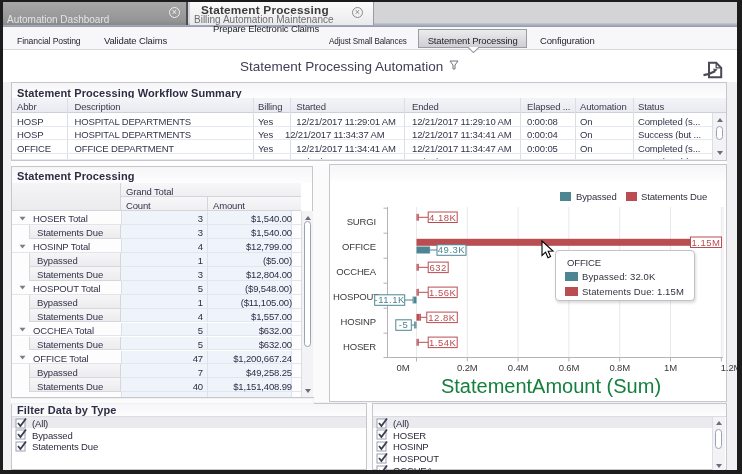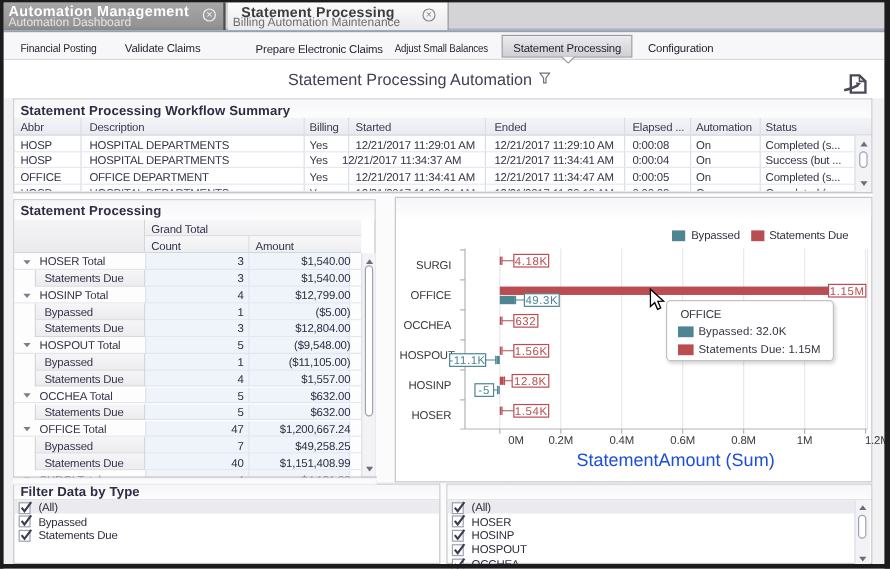--- a/index.html
+++ b/index.html
@@ -9,31 +9,30 @@
 .b{font-size:9.5px;letter-spacing:-0.15px;white-space:nowrap;position:absolute;color:#33334a;}
 </style></head><body>
 <div id="w">
 <div class="abs" style="left:0;top:0;width:742px;height:2px;background:#1c1c1c;z-index:50;"></div>
 <div class="abs" style="left:0;top:0;width:3px;height:474px;background:#1c1c1c;z-index:50;"></div>
 <div class="abs" style="left:737px;top:0;width:5px;height:474px;background:#1c1c1c;z-index:50;"></div>
 <div class="abs" style="left:0;top:470px;width:742px;height:4px;background:#1c1c1c;z-index:50;"></div>
 <div class="abs" style="left:3px;top:2px;width:735px;height:21px;background:#d4d4d6;"></div>
 <div class="abs" style="left:3px;top:23px;width:735px;height:4px;background:linear-gradient(180deg,#c3c8d2,#8f97a8);"></div>
 <div class="abs" style="left:3px;top:2px;width:185px;height:23px;background:linear-gradient(180deg,#a7a7a7,#959595 80%,#888888);border-right:2px solid #4e4e52;"></div>
-<div class="abs" style="left:7px;top:2px;width:175px;height:13px;font-weight:bold;font-size:12px;color:#fff;white-space:nowrap;letter-spacing:0.35px;">Automation Management</div>
 <div class="abs" style="left:7px;top:14px;width:170px;height:11px;font-size:10px;color:#e4e4e4;white-space:nowrap;">Automation Dashboard</div>
 <div class="abs" style="left:169px;top:6.5px;width:11px;height:11px;border:1.3px solid #f0f0f0;border-radius:50%;color:#f0f0f0;font-size:9px;line-height:8px;text-align:center;">×</div>
 <div class="abs" style="left:190px;top:2px;width:184px;height:23px;background:linear-gradient(180deg,#fcfcfc,#eaeaee);border-right:1px solid #9a9aa0;"></div>
 <div class="abs" style="left:201px;top:2.5px;width:160px;height:13px;font-weight:bold;font-size:11.8px;color:#3c3c3c;white-space:nowrap;letter-spacing:0.2px;">Statement Processing</div>
 <div class="abs" style="left:194px;top:14px;width:170px;height:11px;font-size:10px;color:#6e6e6e;white-space:nowrap;">Billing Automation Maintenance</div>
 <div class="abs" style="left:352px;top:6.5px;width:11px;height:11px;border:1.3px solid #8a8a8a;border-radius:50%;color:#8a8a8a;font-size:9px;line-height:8px;text-align:center;">×</div>
 <div class="abs" style="left:3px;top:27px;width:734px;height:23px;background:#f7f7f9;border-bottom:1px solid #d9d9de;"></div>
 <div class="b" style="left:16.5px;top:34.5px;color:#26262e;transform-origin:0 0;transform:scaleX(0.91);">Financial Posting</div>
 <div class="b" style="left:104px;top:34.5px;color:#26262e;">Validate Claims</div>
-<div class="b" style="left:189px;top:36px;color:#26262e;padding-left:24px;">Prepare Electronic Claims</div>
+<div class="b" style="left:189px;top:23px;color:#26262e;padding-left:24px;">Prepare Electronic Claims</div>
 <div class="b" style="left:329px;top:34.5px;color:#26262e;transform-origin:0 0;transform:scaleX(0.85);">Adjust Small Balances</div>
 <div class="b" style="left:540px;top:34.5px;color:#26262e;">Configuration</div>
 <div class="abs" style="left:417.5px;top:28.5px;width:109.5px;height:19.5px;background:linear-gradient(180deg,#ececee,#cfcfd4);border:1px solid #9b9ba4;"></div>
 <div class="b" style="left:427.7px;top:34.5px;color:#1f1f26;">Statement Processing</div>
 <svg class="abs" style="left:466.5px;top:47px;z-index:5;" width="13" height="6" viewBox="0 0 13 6">
       <polygon points="0.8,0 12.2,0 6.5,5.6" fill="#ffffff" stroke="none"></polygon>
       <polyline points="0.8,0 6.5,5.6 12.2,0" fill="none" stroke="#9b9ba4" stroke-width="1.1"></polyline>
     </svg>
 <div class="abs" style="left:3px;top:50px;width:734px;height:32px;background:#fff;"></div>
 <div class="abs" style="left:240px;top:59px;width:210px;font-size:13.5px;color:#3f3f55;white-space:nowrap;">Statement Processing Automation</div>
@@ -336,28 +335,28 @@
       <line x1="85.7" y1="161.0" x2="82.3" y2="161.0" stroke="#4d8593" stroke-width="1"></line>
       <rect x="66.8" y="155.8" width="15.5" height="10.5" fill="#fff" stroke="#4d8593" stroke-width="1"></rect>
       <text x="74.5" y="164.3" font-size="9.5" letter-spacing="0.5" fill="#4d8593" text-anchor="middle" font-family="Liberation Sans,sans-serif">-5</text>
     </svg>
 <div class="b" style="left:333px;top:215.5px;width:43px;text-align:right;color:#3a3a3a;">SURGI</div>
 <div class="b" style="left:333px;top:240.5px;width:43px;text-align:right;color:#3a3a3a;">OFFICE</div>
 <div class="b" style="left:333px;top:265.5px;width:43px;text-align:right;color:#3a3a3a;">OCCHEA</div>
 <div class="b" style="left:333px;top:290.5px;width:43px;text-align:right;color:#3a3a3a;">HOSPOUT</div>
 <div class="b" style="left:333px;top:315.5px;width:43px;text-align:right;color:#3a3a3a;">HOSINP</div>
 <div class="b" style="left:333px;top:340.5px;width:43px;text-align:right;color:#3a3a3a;">HOSER</div>
-<div class="b" style="left:396.5px;top:361.5px;width:40px;text-align:right;color:#3a3a3a;">0M</div>
+<div class="b" style="left:396.5px;top:361.5px;width:40px;text-align:left;color:#3a3a3a;">0M</div>
 <div class="b" style="left:447.3px;top:361.5px;width:40px;text-align:center;color:#3a3a3a;">0.2M</div>
 <div class="b" style="left:498.1px;top:361.5px;width:40px;text-align:center;color:#3a3a3a;">0.4M</div>
 <div class="b" style="left:548.9px;top:361.5px;width:40px;text-align:center;color:#3a3a3a;">0.6M</div>
 <div class="b" style="left:599.7px;top:361.5px;width:40px;text-align:center;color:#3a3a3a;">0.8M</div>
 <div class="b" style="left:650.5px;top:361.5px;width:40px;text-align:center;color:#3a3a3a;">1M</div>
 <div class="b" style="left:701.3px;top:361.5px;width:40px;text-align:right;color:#3a3a3a;">1.2M</div>
-<div class="abs" style="left:408px;top:375px;width:310px;font-size:15px;color:#1d4ed8;text-align:center;white-space:nowrap;">StatementAmount (Sum)</div>
+<div class="abs" style="left:396px;top:375px;width:310px;font-size:20px;color:#15803d;text-align:center;white-space:nowrap;">StatementAmount (Sum)</div>
 <div class="abs" style="left:555px;top:249.5px;width:140px;height:51px;background:#fff;border:1px solid #c2c2c2;border-radius:4px;box-shadow:1px 2px 3px rgba(0,0,0,0.15);z-index:6;"></div>
 <div class="b" style="left:567px;top:256.5px;color:#33333f;z-index:7;">OFFICE</div>
 <div class="abs" style="left:565px;top:272px;width:13px;height:9px;background:#4d8593;z-index:7;"></div>
 <div class="b" style="left:582px;top:271px;color:#33333f;z-index:7;letter-spacing:0.1px;">Bypassed: 32.0K</div>
 <div class="abs" style="left:565px;top:286.5px;width:13px;height:9px;background:#b94d52;z-index:7;"></div>
 <div class="b" style="left:582px;top:285.5px;color:#33333f;z-index:7;letter-spacing:0.1px;">Statements Due: 1.15M</div>
 <svg class="abs" style="left:541px;top:240px;z-index:8;" width="14" height="20" viewBox="0 0 14 20">
       <polygon points="1,1 1,15.5 4.6,12.2 7,17.8 9.6,16.6 7.2,11.2 12,11 " fill="#fff" stroke="#000" stroke-width="1.1"></polygon>
     </svg>
 <div class="abs" style="left:11px;top:403px;width:356px;height:67px;background:#fff;border:1px solid #c6c6cc;overflow:hidden;"></div>

